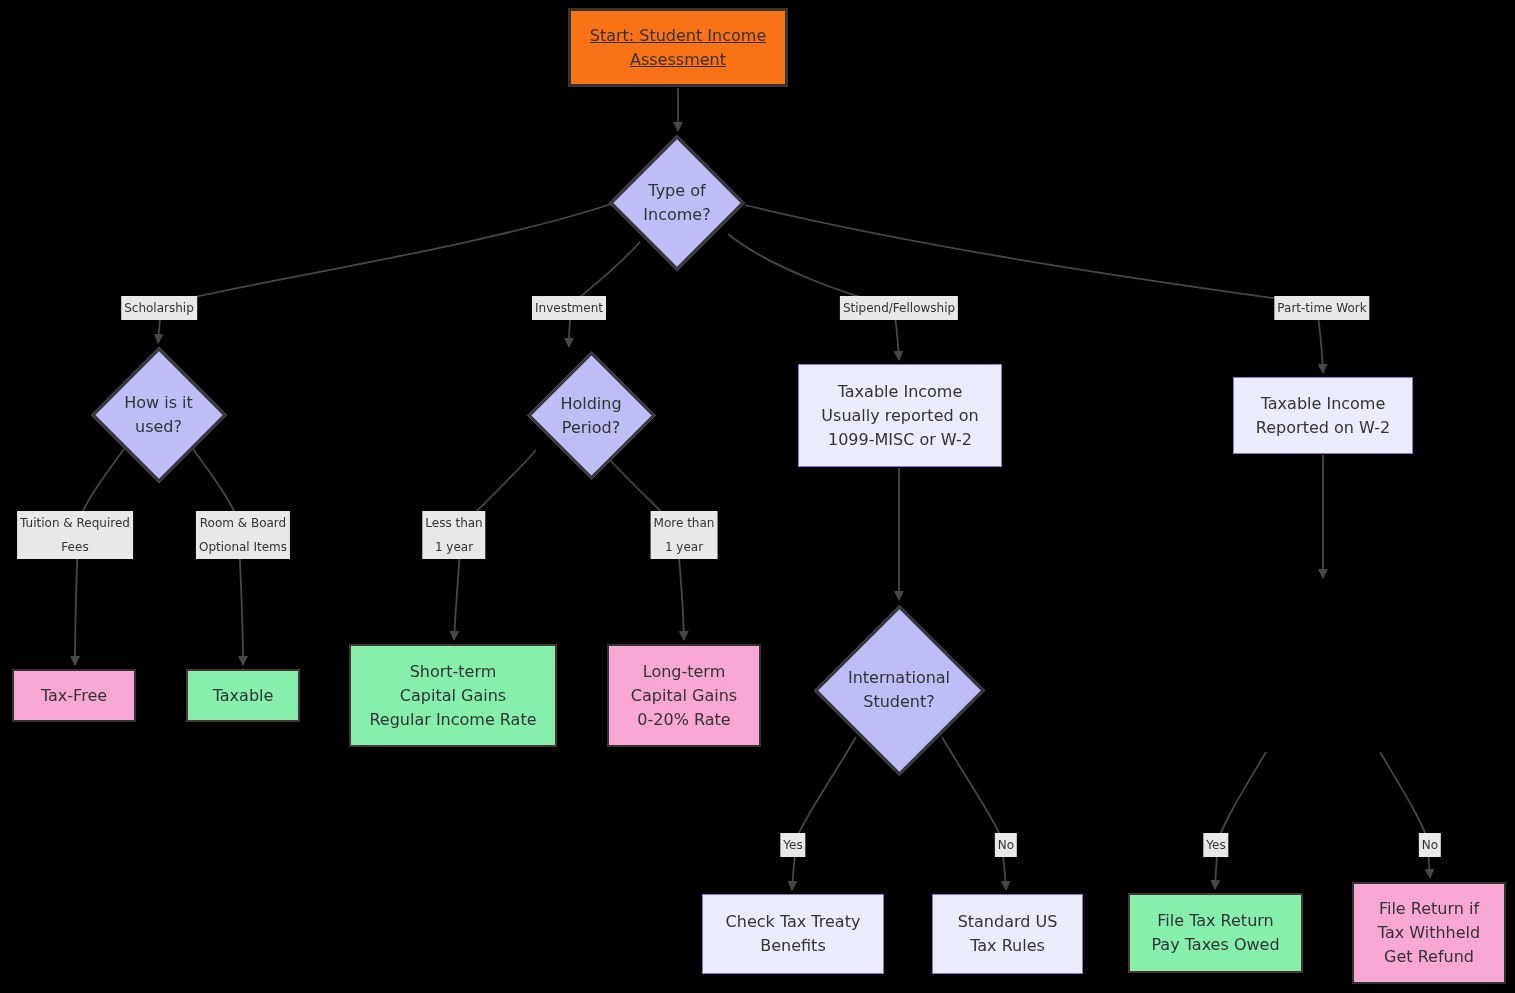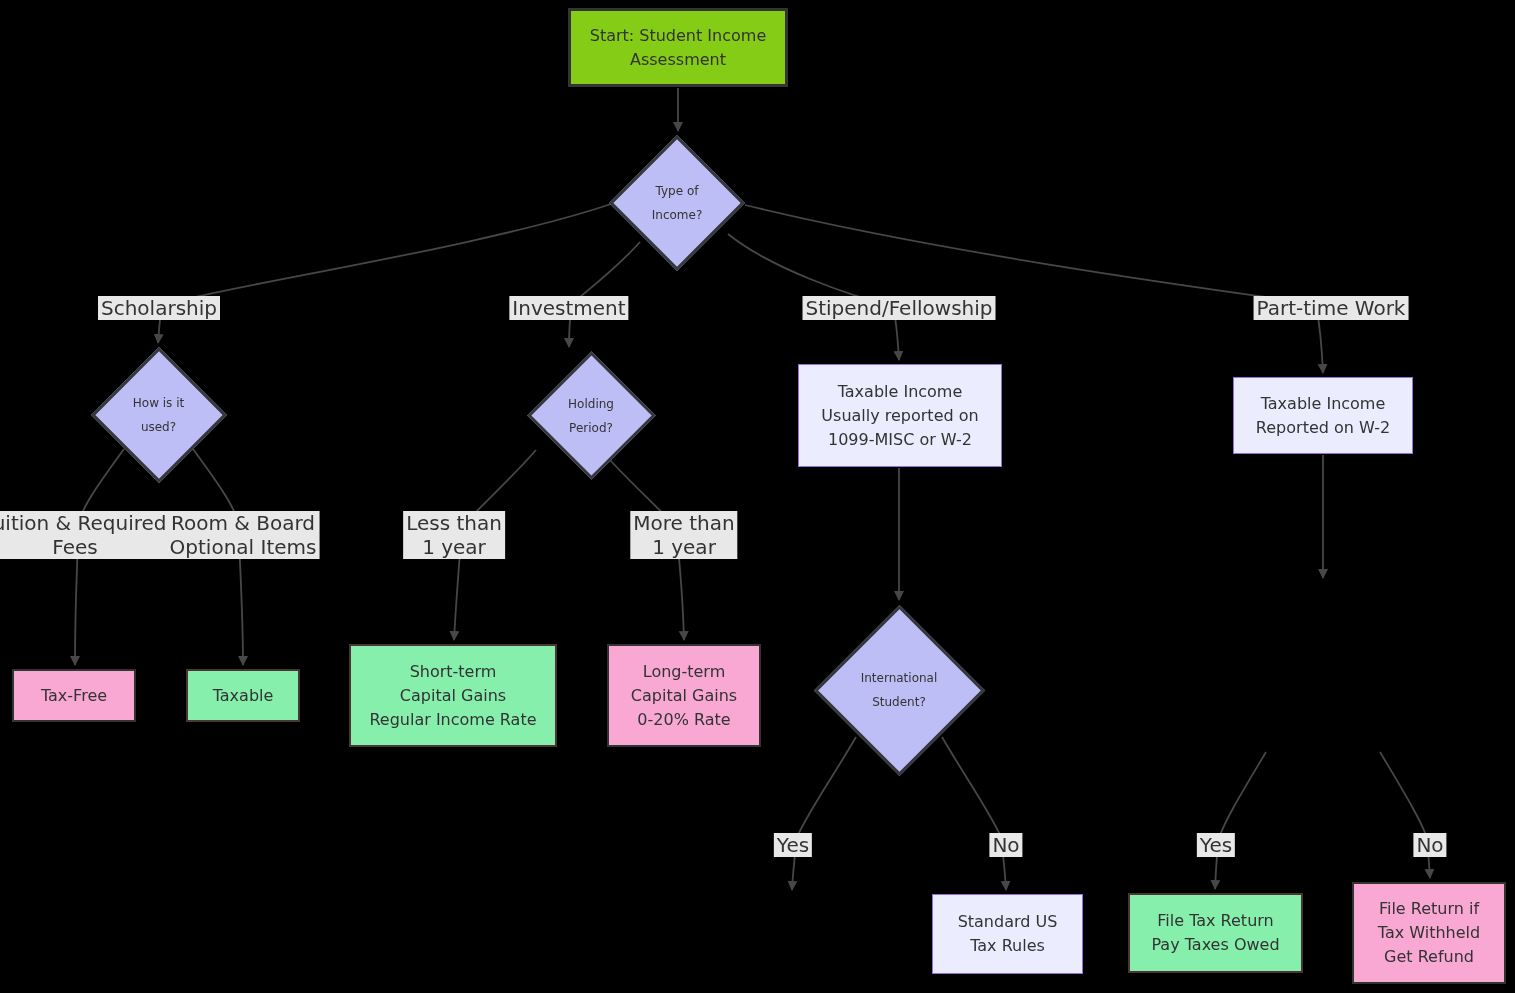--- a/index.html
+++ b/index.html
@@ -14,42 +14,42 @@
   svg.edges{position:absolute;left:0;top:0;width:1515px;height:993px;}
   .node{
     position:absolute;
     display:flex;align-items:center;justify-content:center;
     text-align:center;
     font-size:16px;line-height:24px;
     box-sizing:border-box;
     z-index:2;
   }
   .lbl{white-space:pre-line;}
-  .rect.start{background:#84cc16;border:3px solid #343434;}
+  .rect.start{background:#f97316;border:3px solid #343434;text-decoration:underline;}
   .rect.default{background:#ececff;border:1.5px solid #9370db;}
   .rect.good{background:#f9a8d4;border:2.5px solid #333;}
   .rect.bad{background:#86efac;border:2.5px solid #4a3535;}
   .diamond{position:absolute;z-index:2;}
   .diamond-shape{
     position:absolute;
     background:#bebef6;border:3px solid #36363d;
     transform:rotate(45deg);
     box-sizing:border-box;
   }
   .diamond-label{
     position:absolute;inset:0;
     display:flex;align-items:center;justify-content:center;
-    text-align:center;font-size:12px;line-height:24px;
+    text-align:center;font-size:16px;line-height:24px;
     white-space:pre-line;z-index:3;
   }
   .elabel{
     position:absolute;
     transform:translate(-50%,-50%);
     background:#e8e8e8;color:#333;
-    font-size:20px;line-height:24px;
+    font-size:12px;line-height:24px;
     padding:0 3px;text-align:center;
     white-space:pre-line;
     z-index:4;
   }
   
   #n-start{left:568px;top:8px;width:220px;height:79px;}
   #n-stipend-box{left:798px;top:364px;width:204px;height:103px;}
   #n-work-box{left:1233px;top:377px;width:180px;height:77px;}
   #n-taxfree{left:12px;top:669px;width:124px;height:53px;}
   #n-taxable{left:186px;top:669px;width:114px;height:53px;}
@@ -61,21 +61,21 @@
   #n-refund{left:1352px;top:882px;width:154px;height:102px;}
   #n-type{left:609px;top:135px;width:136px;height:136px;}
   #n-used{left:90px;top:347px;width:137px;height:136px;}
   #n-holding{left:526px;top:351px;width:130px;height:129px;}
   #n-intl{left:813px;top:604px;width:172px;height:172px;}
   #n-income{left:1210px;top:582px;width:226px;height:227px;}
   
   #l-scholarship{left:159px;top:308px;}
   #l-investment{left:569px;top:308px;}
   #l-stipend{left:899px;top:308px;}
-  #l-parttime{left:1322px;top:308px;margin-left:9px;}
+  #l-parttime{left:1322px;top:308px;}
   #l-tuition{left:75px;top:535px;}
   #l-roomboard{left:243px;top:535px;}
   #l-less{left:454px;top:535px;}
   #l-more{left:684px;top:535px;}
   #l-intl-yes{left:793px;top:845px;}
   #l-intl-no{left:1006px;top:845px;}
   #l-income-yes{left:1216px;top:845px;}
   #l-income-no{left:1430px;top:845px;}
 </style>
 </head>
@@ -137,20 +137,24 @@
 Capital Gains
 Regular Income Rate</span>
   </div>
 
   <div class="node rect good" id="n-long">
     <span class="lbl">Long-term
 Capital Gains
 0-20% Rate</span>
   </div>
 
+  <div class="node rect default" id="n-treaty">
+    <span class="lbl">Check Tax Treaty
+Benefits</span>
+  </div>
 
   <div class="node rect default" id="n-standard">
     <span class="lbl">Standard US
 Tax Rules</span>
   </div>
 
   <div class="node rect bad" id="n-owed">
     <span class="lbl">File Tax Return
 Pay Taxes Owed</span>
   </div>

